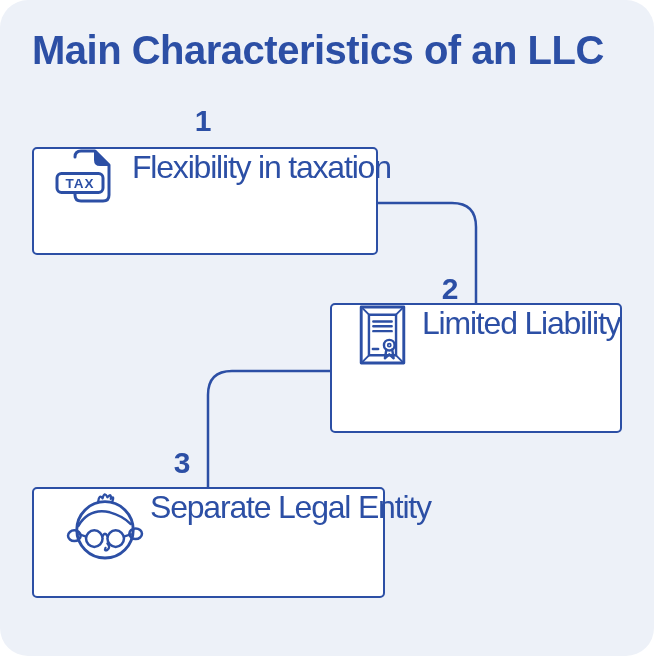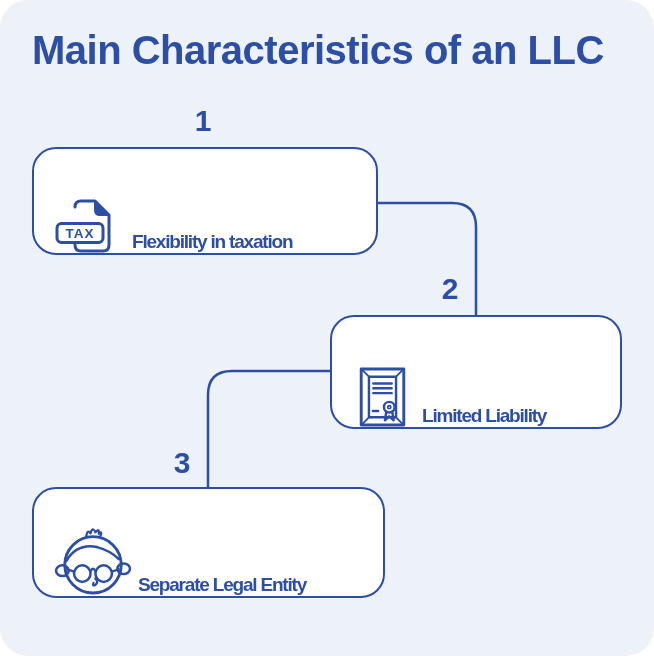--- a/index.html
+++ b/index.html
@@ -46,33 +46,33 @@
     line-height:30px;
     color:var(--blue);
   }
   #num1{left:183px;top:106px;}
   #num2{left:430px;top:274px;}
   #num3{left:162px;top:448px;}
   .card{
     position:absolute;
     background:var(--card);
     border:2.5px solid var(--blue);
-    border-radius:24px;
+    border-radius:5px;
     display:flex;
-    align-items:flex-end;
+    align-items:flex-start;
   }
   #card1{left:32px;top:147px;width:346px;height:108px;padding-left:21px;}
   #card1 .card-label{margin-left:21px;}
-  #card2{left:330px;top:315px;width:292px;height:114px;padding-left:27px;}
+  #card2{left:330px;top:303px;width:292px;height:130px;padding-left:27px;}
   #card2 .card-label{margin-left:16px;}
-  #card3{left:32px;top:487px;width:353px;height:111px;padding-left:20px;}
+  #card3{left:32px;top:487px;width:353px;height:111px;padding-left:32px;}
   #card3 .card-label{margin-left:6px;}
   .card-label{
-    font-size:19px;
-    font-weight:bold;
+    font-size:32px;
+    font-weight:normal;
     letter-spacing:-1.2px;
     color:var(--blue);
     white-space:nowrap;
   }
   .icon{display:flex;align-items:center;justify-content:center;flex:0 0 auto;}
   .icon svg{display:block;}
   .icon path,.icon rect,.icon circle,.icon ellipse,.icon line{
     stroke:var(--blue);
     stroke-linecap:round;
     stroke-linejoin:round;

